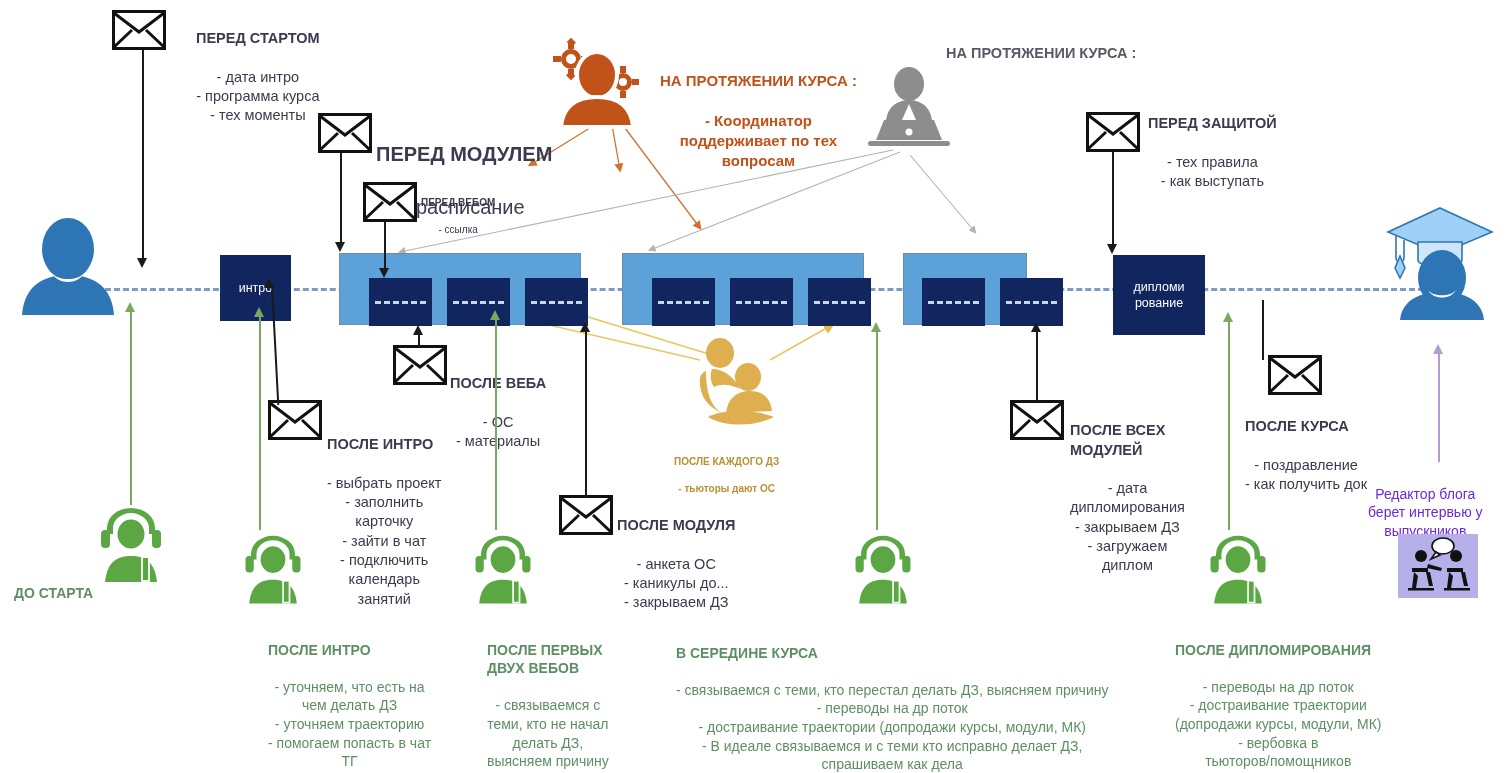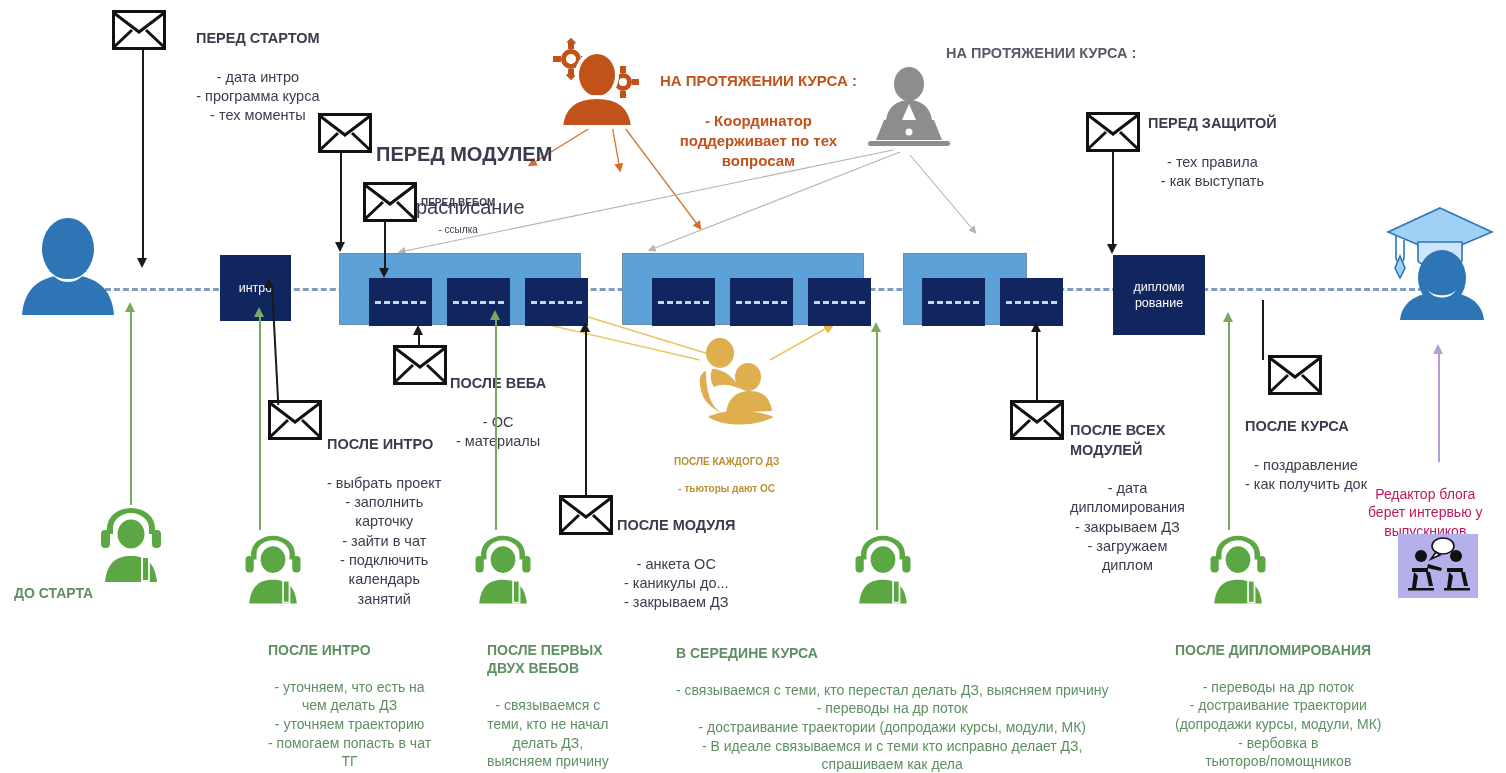--- a/index.html
+++ b/index.html
@@ -12,21 +12,21 @@
     width:1506px;height:773px;
     background:#ffffff;
     overflow:hidden;
   }
   
   .txt{position:absolute;white-space:pre-line;line-height:1.33;}
   .t-dark{color:#3b3b4f;}
   .t-green{color:#5e8f63;}
   .t-orange{color:#c0521a;}
   .t-gold{color:#b99133;}
-  .t-purple{color:#be185d;}
+  .t-purple{color:#6d28d9;}
   .t-gray{color:#5a5a66;}
   .ttl{font-weight:bold;display:block;}
   .bod{display:block;text-align:center;}
   
   .tl-dash{
     position:absolute;height:0;border-top:3px dashed #7e9cc0;
   }
   .box-dark{
     position:absolute;background:#11265e;color:#ffffff;
     display:flex;align-items:center;justify-content:center;

